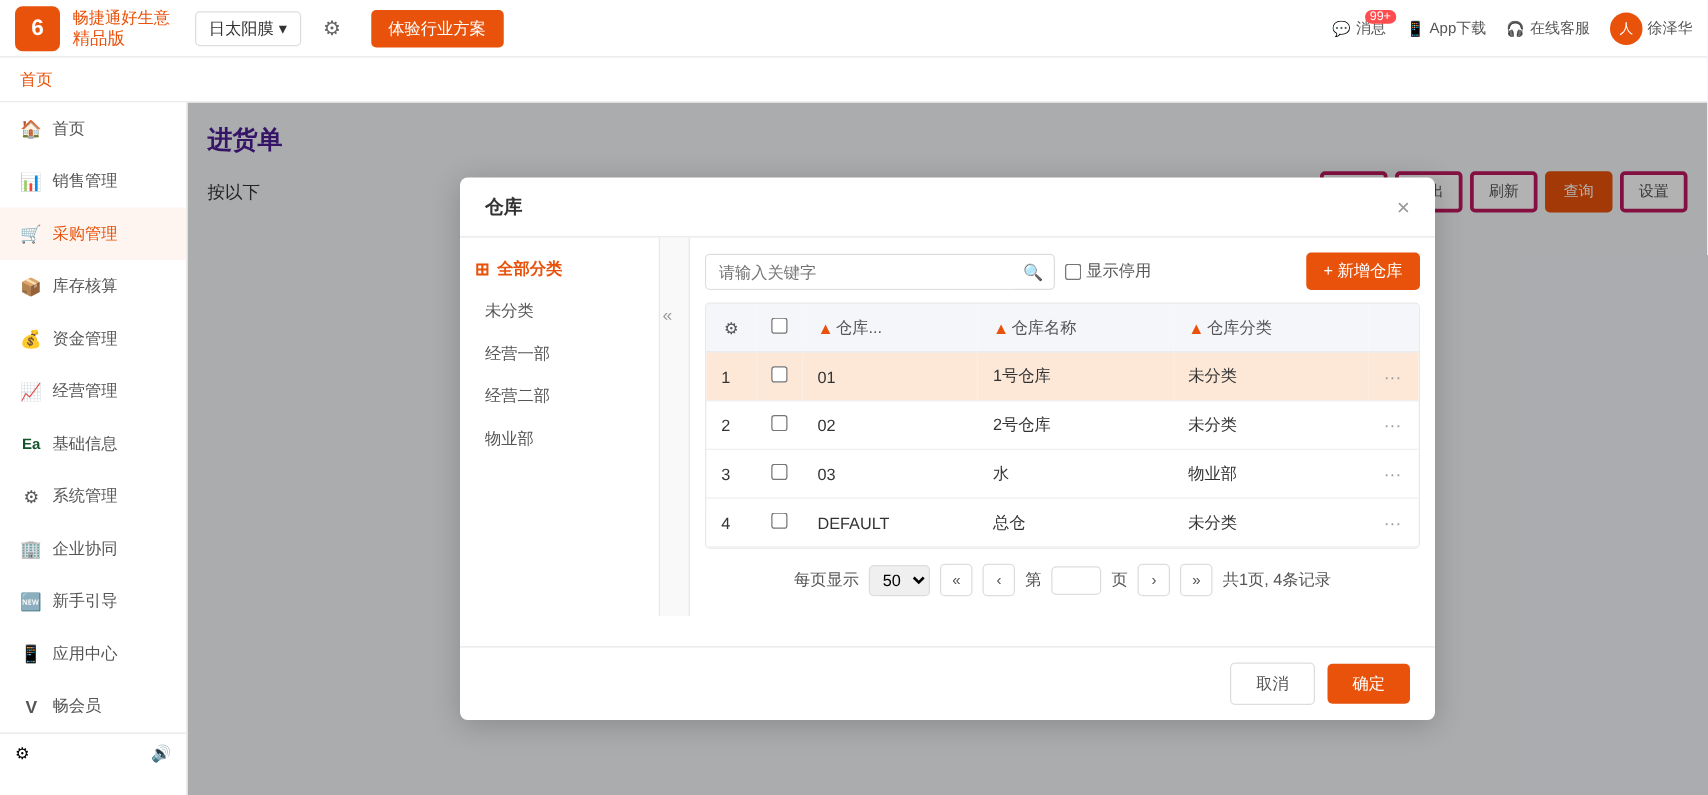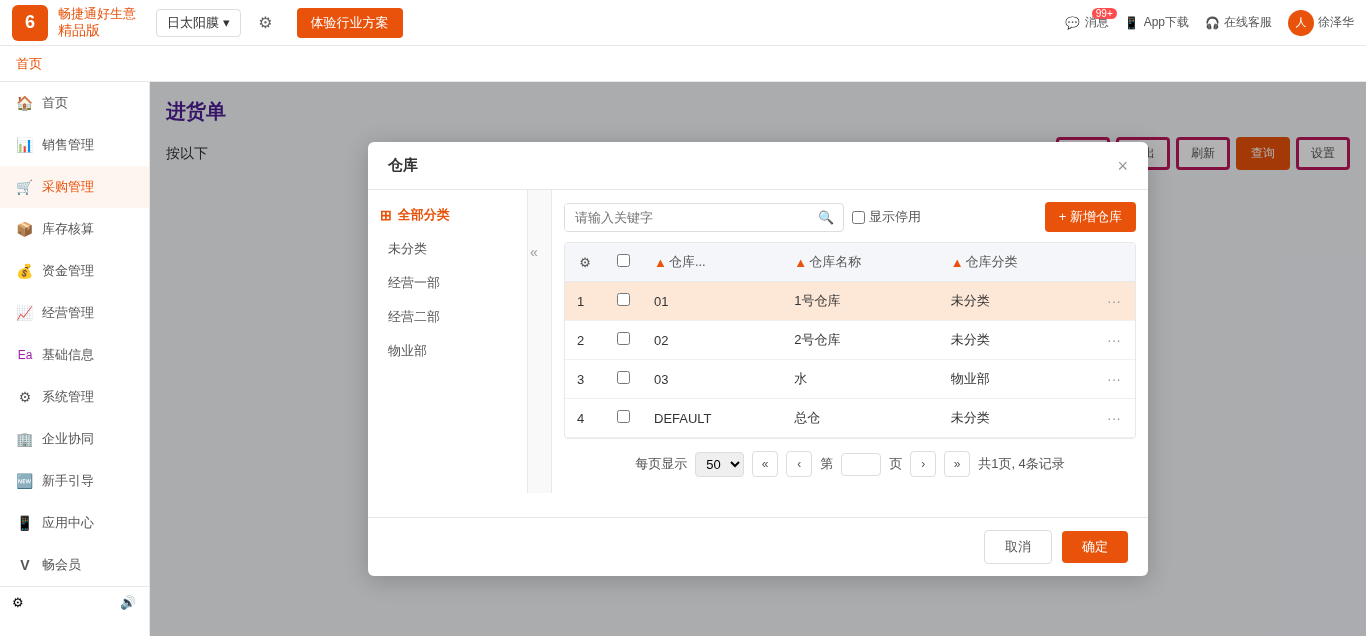--- a/index.html
+++ b/index.html
@@ -153,21 +153,21 @@
     </div>
     <div class="sidebar-item">
       <span class="icon">💰</span>
       <span>资金管理</span>
     </div>
     <div class="sidebar-item">
       <span class="icon">📈</span>
       <span>经营管理</span>
     </div>
     <div class="sidebar-item">
-      <span class="icon" style="font-size:12px;font-weight:normal;color:#a21caf;">Ea</span>
+      <span class="icon" style="font-size:12px;font-weight:bold;color:#14532d;">Ea</span>
       <span>基础信息</span>
     </div>
     <div class="sidebar-item">
       <span class="icon">⚙</span>
       <span>系统管理</span>
     </div>
     <div class="sidebar-item">
       <span class="icon">🏢</span>
       <span>企业协同</span>
     </div>

